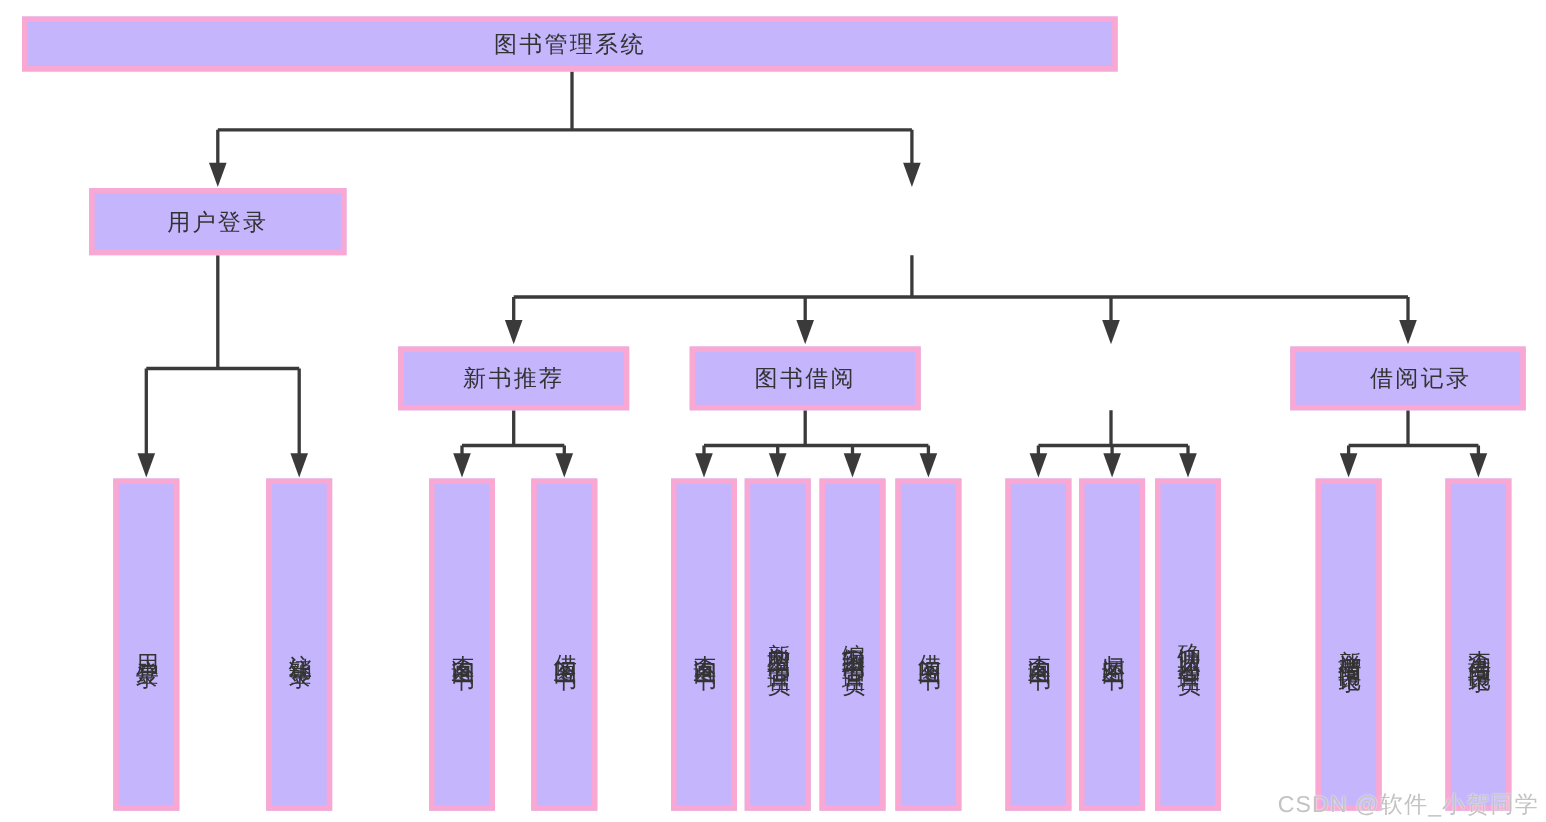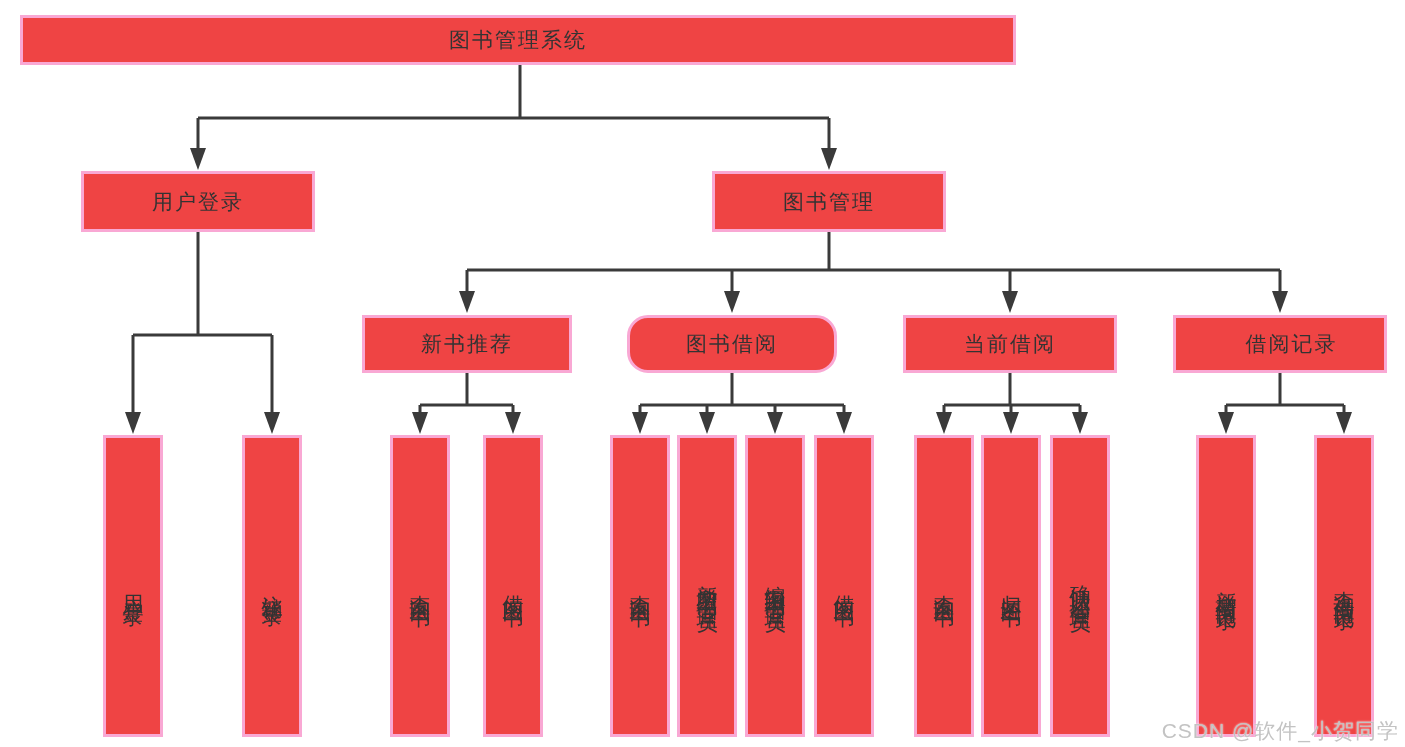--- a/index.html
+++ b/index.html
@@ -8,22 +8,22 @@
     position: relative;
     width: 1405px;
     height: 747px;
     background: #ffffff;
     overflow: hidden;
     color: #333333;
   }
   svg.wires { position: absolute; left: 0; top: 0; width: 1405px; height: 747px; }
   .node {
     position: absolute;
-    border: 3px solid #f9a8d4;
-    background: #ef4444;
+    border: 5px solid #f9a8d4;
+    background: #c4b5fd;
     display: flex;
     align-items: center;
     justify-content: center;
     font-size: 21px;
     letter-spacing: 2px;
     color: #333333;
     white-space: nowrap;
   }
   .leaf {
     top: 435px;
@@ -33,21 +33,21 @@
     letter-spacing: 4px;
     font-size: 21px;
   }
   
   #n-root         { left: 20px;   top: 15px;  width: 996px; height: 50px; }
   
   #n-user-login   { left: 81px;   top: 171px; width: 234px; height: 61px; }
   #n-book-mgmt    { left: 712px;  top: 171px; width: 234px; height: 61px; }
   
   #n-new-book-rec   { left: 362px;  top: 315px; width: 210px; height: 58px; }
-  #n-book-borrow    { left: 627px;  top: 315px; width: 210px; height: 58px; border-radius: 21px; }
+  #n-book-borrow    { left: 627px;  top: 315px; width: 210px; height: 58px; }
   #n-current-borrow { left: 903px;  top: 315px; width: 214px; height: 58px; }
   #n-borrow-record  { left: 1173px; top: 315px; width: 214px; height: 58px; padding-left: 23px; }
   
   #n-leaf-user-login     { left: 103px;  }
   #n-leaf-logout         { left: 242px;  }
   #n-leaf-query-book-1   { left: 390px;  }
   #n-leaf-borrow-book-1  { left: 483px;  }
   #n-leaf-query-book-2   { left: 610px;  }
   #n-leaf-add-book       { left: 677px;  }
   #n-leaf-edit-book      { left: 745px;  }
@@ -113,25 +113,23 @@
 
     <path d="M1280 373 V405 M1226 405 H1344"></path>
     <path d="M1226 405 V414 M1344 405 V414"></path>
     <polygon points="1218,412 1234,412 1226,434" fill="#3a3a3a" stroke="none"></polygon>
     <polygon points="1336,412 1352,412 1344,434" fill="#3a3a3a" stroke="none"></polygon>
   </svg>
 
   <div class="node" id="n-root">图书管理系统</div>
 
   <div class="node" id="n-user-login">用户登录</div>
-  <div class="node" id="n-book-mgmt">图书管理</div>
 
   <div class="node" id="n-new-book-rec">新书推荐</div>
   <div class="node" id="n-book-borrow">图书借阅</div>
-  <div class="node" id="n-current-borrow">当前借阅</div>
   <div class="node" id="n-borrow-record">借阅记录</div>
 
   <div class="node leaf" id="n-leaf-user-login">用户登录</div>
   <div class="node leaf" id="n-leaf-logout">注销登录</div>
   <div class="node leaf" id="n-leaf-query-book-1">查询图书</div>
   <div class="node leaf" id="n-leaf-borrow-book-1">借阅图书</div>
   <div class="node leaf" id="n-leaf-query-book-2">查询图书</div>
   <div class="node leaf" id="n-leaf-add-book">新增图书（管理员）</div>
   <div class="node leaf" id="n-leaf-edit-book">编辑图书（管理员）</div>
   <div class="node leaf" id="n-leaf-borrow-book-2">借阅图书</div>

